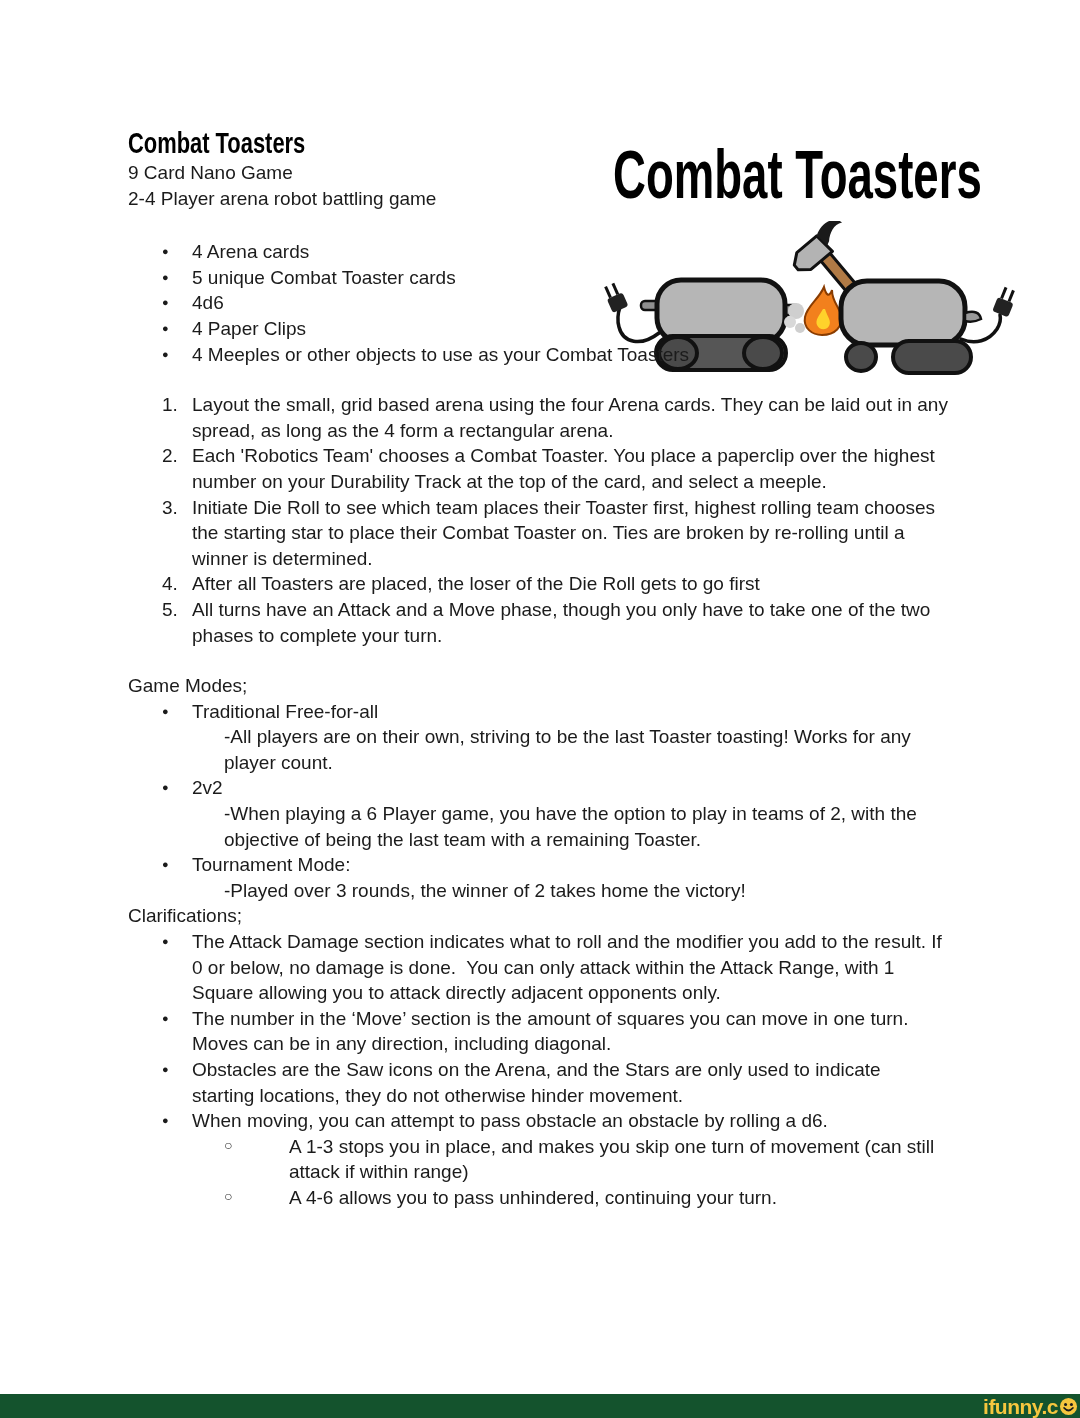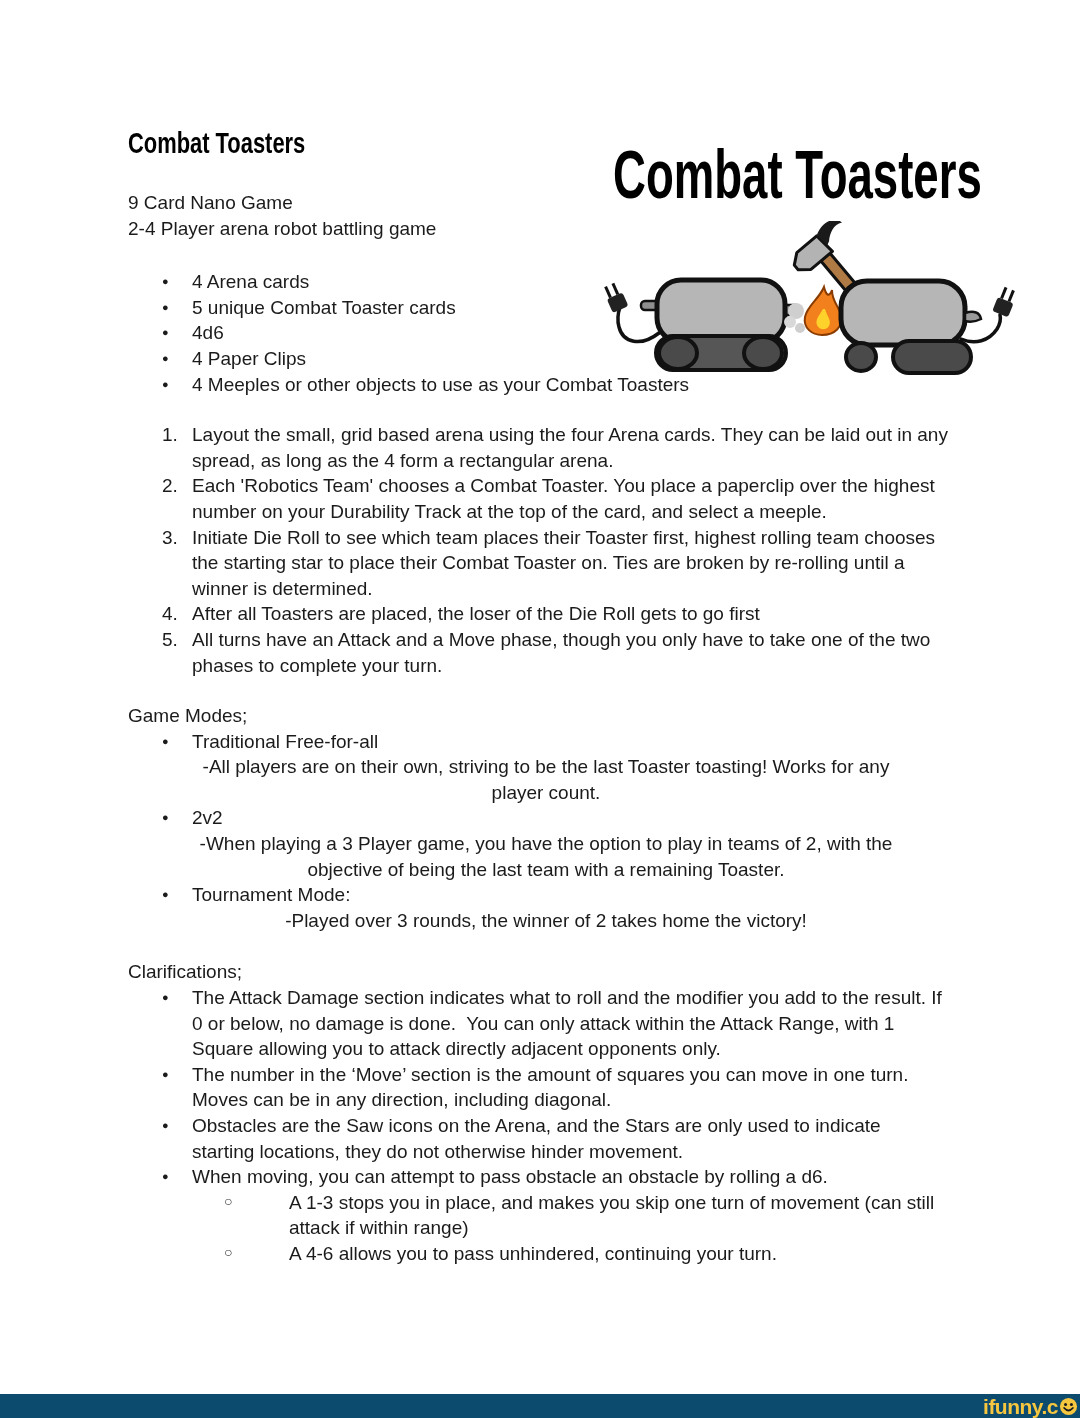--- a/index.html
+++ b/index.html
@@ -11,52 +11,52 @@
   .page{position:relative;width:1080px;height:1418px;overflow:hidden;background:#ffffff;}
 
   
   .content{position:absolute;left:128px;top:0;width:840px;font-size:19px;line-height:25.6px;}
 
   .doc-title{
     display:inline-block;margin-top:126px;
     font-size:30px;line-height:34px;font-weight:bold;color:#000;
     transform:scaleX(0.73);transform-origin:left top;white-space:nowrap;
   }
-  .subtitles{margin-top:30px;}
+  .subtitles{}
 
   .hero-title{
     position:absolute;left:613px;top:140px;
     font-size:68px;line-height:1;font-weight:bold;color:#000;
     transform:scaleX(0.67);transform-origin:left top;white-space:nowrap;
   }
 
   .illo{position:absolute;left:593px;top:221px;width:440px;height:156px;}
 
   .supplies{margin-top:28px;}
   .steps{margin-top:25px;}
   .gm-heading{margin-top:25px;}
-  .clar-heading{margin-top:26px;}
+  .clar-heading{}
 
   .row{position:relative;padding-left:64px;}
   .row .bullet{position:absolute;left:34px;top:0;font-size:11px;line-height:25.6px;}
   .row .num{position:absolute;left:34px;top:0;}
   .txt{white-space:pre-wrap;}
   .steps .txt{width:762px;}
   .clar .txt{width:755px;}
 
-  .detail{margin-left:64px;width:708px;white-space:pre-wrap;text-align:center;}
+  .detail{margin-left:96px;width:708px;white-space:pre-wrap;}
 
   .subrow{position:relative;padding-left:128px;}
   .subrow .bullet{position:absolute;left:96px;top:-1px;font-size:14px;line-height:25.6px;color:#333;}
   .subrow .txt{width:680px;margin-left:33px;}
 
   
   .footer-bar{
     position:absolute;left:0;top:1394px;width:1080px;height:24px;
-    background:#0c4a6e;display:flex;align-items:center;justify-content:flex-end;
+    background:#14532d;display:flex;align-items:center;justify-content:flex-end;
     box-sizing:border-box;padding-right:2px;
   }
   .brand{
     display:flex;align-items:center;gap:0px;
     color:#f6c63e;font-weight:bold;font-size:21px;letter-spacing:-0.5px;line-height:1;
   }
   .brand svg{display:block;margin-left:1px;margin-top:1px;}
 </style>
 </head>
 <body>
@@ -154,21 +154,21 @@
           <div class="txt">All turns have an Attack and a Move phase, though you only have to take one of the two phases to complete your turn.</div>
         </div>
     </div>
 
     
     <div class="gm-heading">Game Modes;</div>
     <div>
       <div class="row"><span class="bullet">●</span><span>Traditional Free-for-all</span></div>
       <div class="detail">-All players are on their own, striving to be the last Toaster toasting! Works for any player count.</div>
       <div class="row"><span class="bullet">●</span><span>2v2</span></div>
-      <div class="detail">-When playing a 3 Player game, you have the option to play in teams of 2, with the objective of being the last team with a remaining Toaster.</div>
+      <div class="detail">-When playing a 6 Player game, you have the option to play in teams of 2, with the objective of being the last team with a remaining Toaster.</div>
       <div class="row"><span class="bullet">●</span><span>Tournament Mode:</span></div>
       <div class="detail">-Played over 3 rounds, the winner of 2 takes home the victory!</div>
     </div>
 
     
     <div class="clar-heading">Clarifications;</div>
     <div class="clar">
       <div class="row">
           <span class="bullet">●</span>
           <div class="txt">The Attack Damage section indicates what to roll and the modifier you add to the result. If 0 or below, no damage is done.  You can only attack within the Attack Range, with 1 Square allowing you to attack directly adjacent opponents only.</div>

